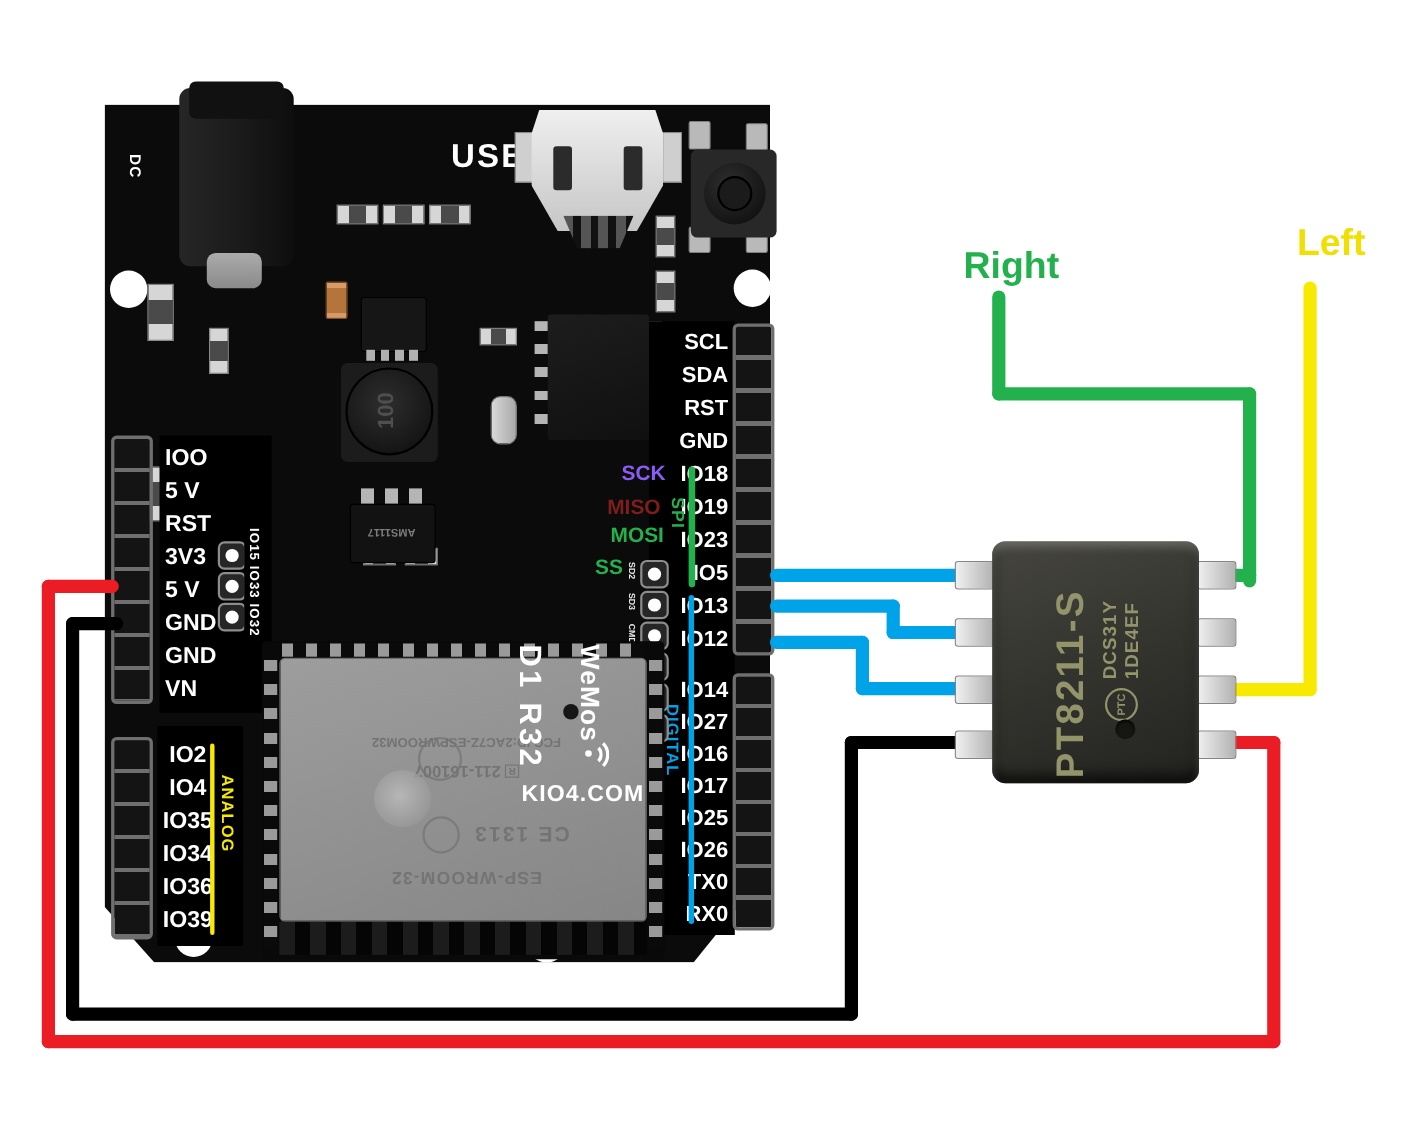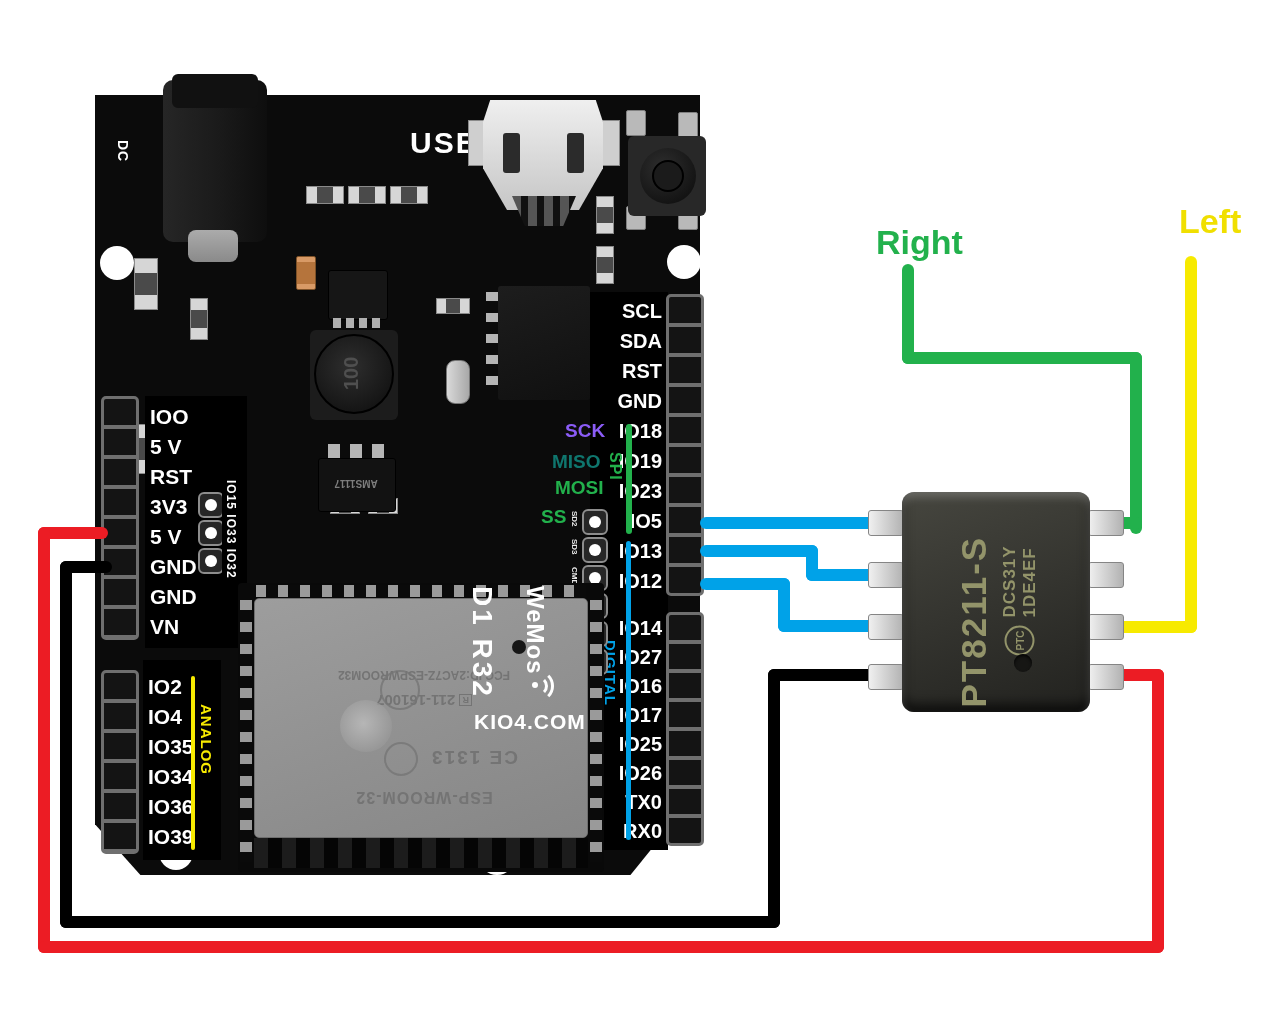--- a/index.html
+++ b/index.html
@@ -129,21 +129,21 @@
     <div>VN</div>
   </div>
 
   <div class="holebox" style="left:198px;top:492px;"></div>
   <div class="holebox" style="left:198px;top:520px;"></div>
   <div class="holebox" style="left:198px;top:548px;"></div>
   <div class="vtxt" style="left:222px;top:477px;font-size:12px;color:#fff;background:#000;padding:3px 2px;">IO15 IO33 IO32</div>
 
   <div class="lblbg" style="left:143px;top:660px;width:78px;height:200px;"></div>
   <div class="ladder" style="left:101px;top:670px;width:38px;height:184px;"></div>
-  <div class="pincol" style="left:148px;top:672px;font-size:21px;">
+  <div class="pincol" style="left:148px;top:672px;font-size:21px;align-items:center;">
     <div>IO2</div>
     <div>IO4</div>
     <div>IO35</div>
     <div>IO34</div>
     <div>IO36</div>
     <div>IO39</div>
   </div>
   <div class="abs" style="left:191px;top:676px;width:4px;height:174px;background:#F7EA00;border-radius:2px;"></div>
   <div class="vtxt" style="left:197px;top:702px;font-size:15px;color:#F7EA00;background:#000;padding:2px 1px;">ANALOG</div>
 
@@ -172,21 +172,21 @@
     <div>TX0</div>
     <div>RX0</div>
   </div>
 
   <div class="abs" style="left:626px;top:424px;width:6px;height:110px;background:#22B14C;border-radius:3px;"></div>
   <div class="vtxt" style="left:606px;top:452px;font-size:16px;color:#22B14C;">SPI</div>
   <div class="abs" style="left:626px;top:541px;width:5px;height:299px;background:#00A2E8;border-radius:3px;"></div>
   <div class="vtxt" style="left:602px;top:640px;font-size:15px;color:#00A2E8;">DIGITAL</div>
 
   <div class="abs" style="left:565px;top:420px;font-size:19px;font-weight:bold;color:#8b5cf6;">SCK</div>
-  <div class="abs" style="left:552px;top:451px;font-size:19px;font-weight:bold;color:#0f766e;">MISO</div>
+  <div class="abs" style="left:552px;top:451px;font-size:19px;font-weight:bold;color:#7f1d1d;">MISO</div>
   <div class="abs" style="left:555px;top:477px;font-size:19px;font-weight:bold;color:#22B14C;">MOSI</div>
   <div class="abs" style="left:541px;top:506px;font-size:19px;font-weight:bold;color:#22B14C;">SS</div>
 
   <div class="holebox" style="left:582px;top:509px;"></div>
   <div class="holebox" style="left:582px;top:537px;"></div>
   <div class="holebox" style="left:582px;top:565px;"></div>
   <div class="holebox" style="left:582px;top:593px;"></div>
   <div class="holebox" style="left:582px;top:621px;"></div>
   <div class="holebox" style="left:582px;top:649px;"></div>
   <span class="sd" style="left:570px;top:511px;">SD2</span>

